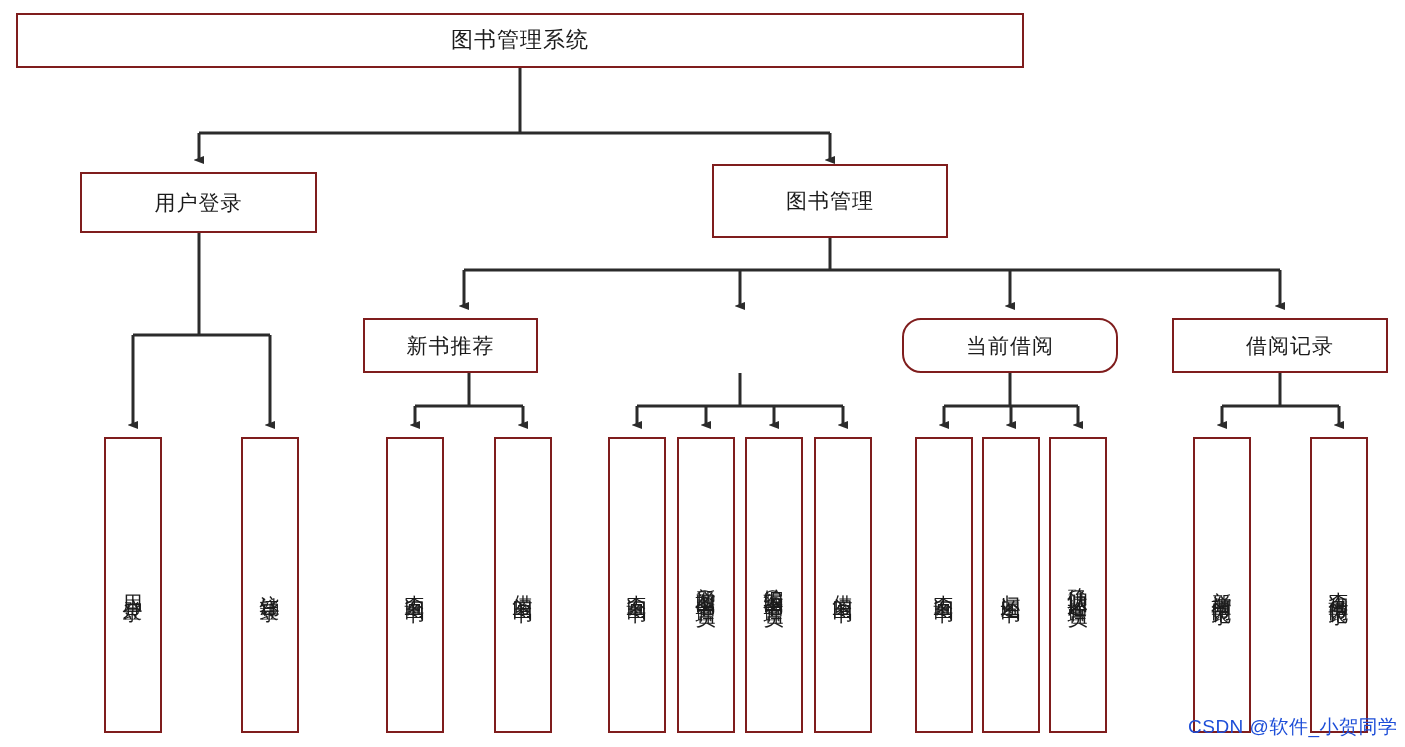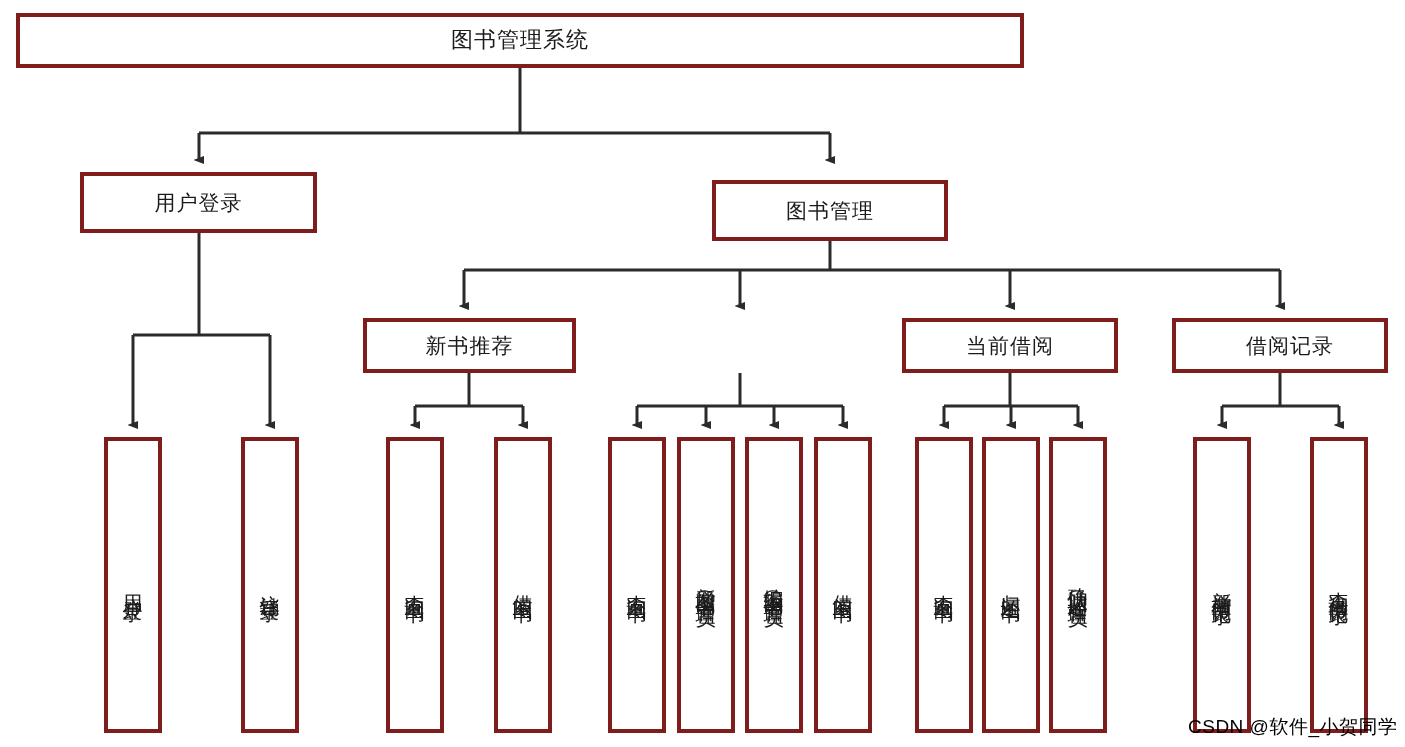--- a/index.html
+++ b/index.html
@@ -25,21 +25,21 @@
     top: 0;
     width: 1405px;
     height: 747px;
     pointer-events: none;
   }
   
   .node {
     position: absolute;
     box-sizing: border-box;
     background: #ffffff;
-    border: 4px solid #7f1d1d;
+    border: 2px solid #7f1d1d;
     display: flex;
     align-items: center;
     justify-content: center;
     color: #1b1b1b;
   }
   .node.horiz {
     font-size: 21px;
     letter-spacing: 1px;
     line-height: 1.1;
     white-space: nowrap;
@@ -61,21 +61,21 @@
     white-space: nowrap;
     text-align: center;
     display: block;
   }
   
   #watermark {
     position: absolute;
     left: 1188px;
     top: 714px;
     font-size: 19px;
-    color: #000000;
+    color: #1d4ed8;
     white-space: nowrap;
     letter-spacing: 0.5px;
   }
 </style>
 </head>
 <body>
 
 <div id="canvas">
 
   <svg id="edges" viewBox="0 0 1405 747" width="1405" height="747">
@@ -128,26 +128,26 @@
       <path d="M1222,406 L1339,406"></path>
       <path d="M1222,406 L1222,425" marker-end="url(#arrow)"></path>
       <path d="M1339,406 L1339,425" marker-end="url(#arrow)"></path>
     </g>
   </svg>
 
   <div class="node horiz root" style="left:16px; top:13px; width:1008px; height:55px;">图书管理系统</div>
 
   <div class="node horiz" style="left:80px; top:172px; width:237px; height:61px;">用户登录</div>
 
-  <div class="node horiz" style="left:712px; top:180px; width:236px; height:61px;">图书管理</div>
+  <div class="node horiz" style="left:712px; top:164px; width:236px; height:74px;">图书管理</div>
 
-  <div class="node horiz" style="left:363px; top:318px; width:213px; height:55px;">新书推荐</div>
+  <div class="node horiz" style="left:363px; top:318px; width:175px; height:55px;">新书推荐</div>
 
 
-  <div class="node horiz" style="left:902px; top:318px; width:216px; height:55px;">当前借阅</div>
+  <div class="node horiz" style="left:902px; top:318px; width:216px; height:55px;border-radius:19px;">当前借阅</div>
 
   <div class="node horiz" style="left:1172px; top:318px; width:216px; height:55px;padding-left:20px;">借阅记录</div>
 
   <div class="node vert" style="left:104px; top:437px; width:58px; height:296px;">
     <span class="vtext">用户登录</span>
   </div>
   <div class="node vert" style="left:241px; top:437px; width:58px; height:296px;">
     <span class="vtext">注销登录</span>
   </div>
 

